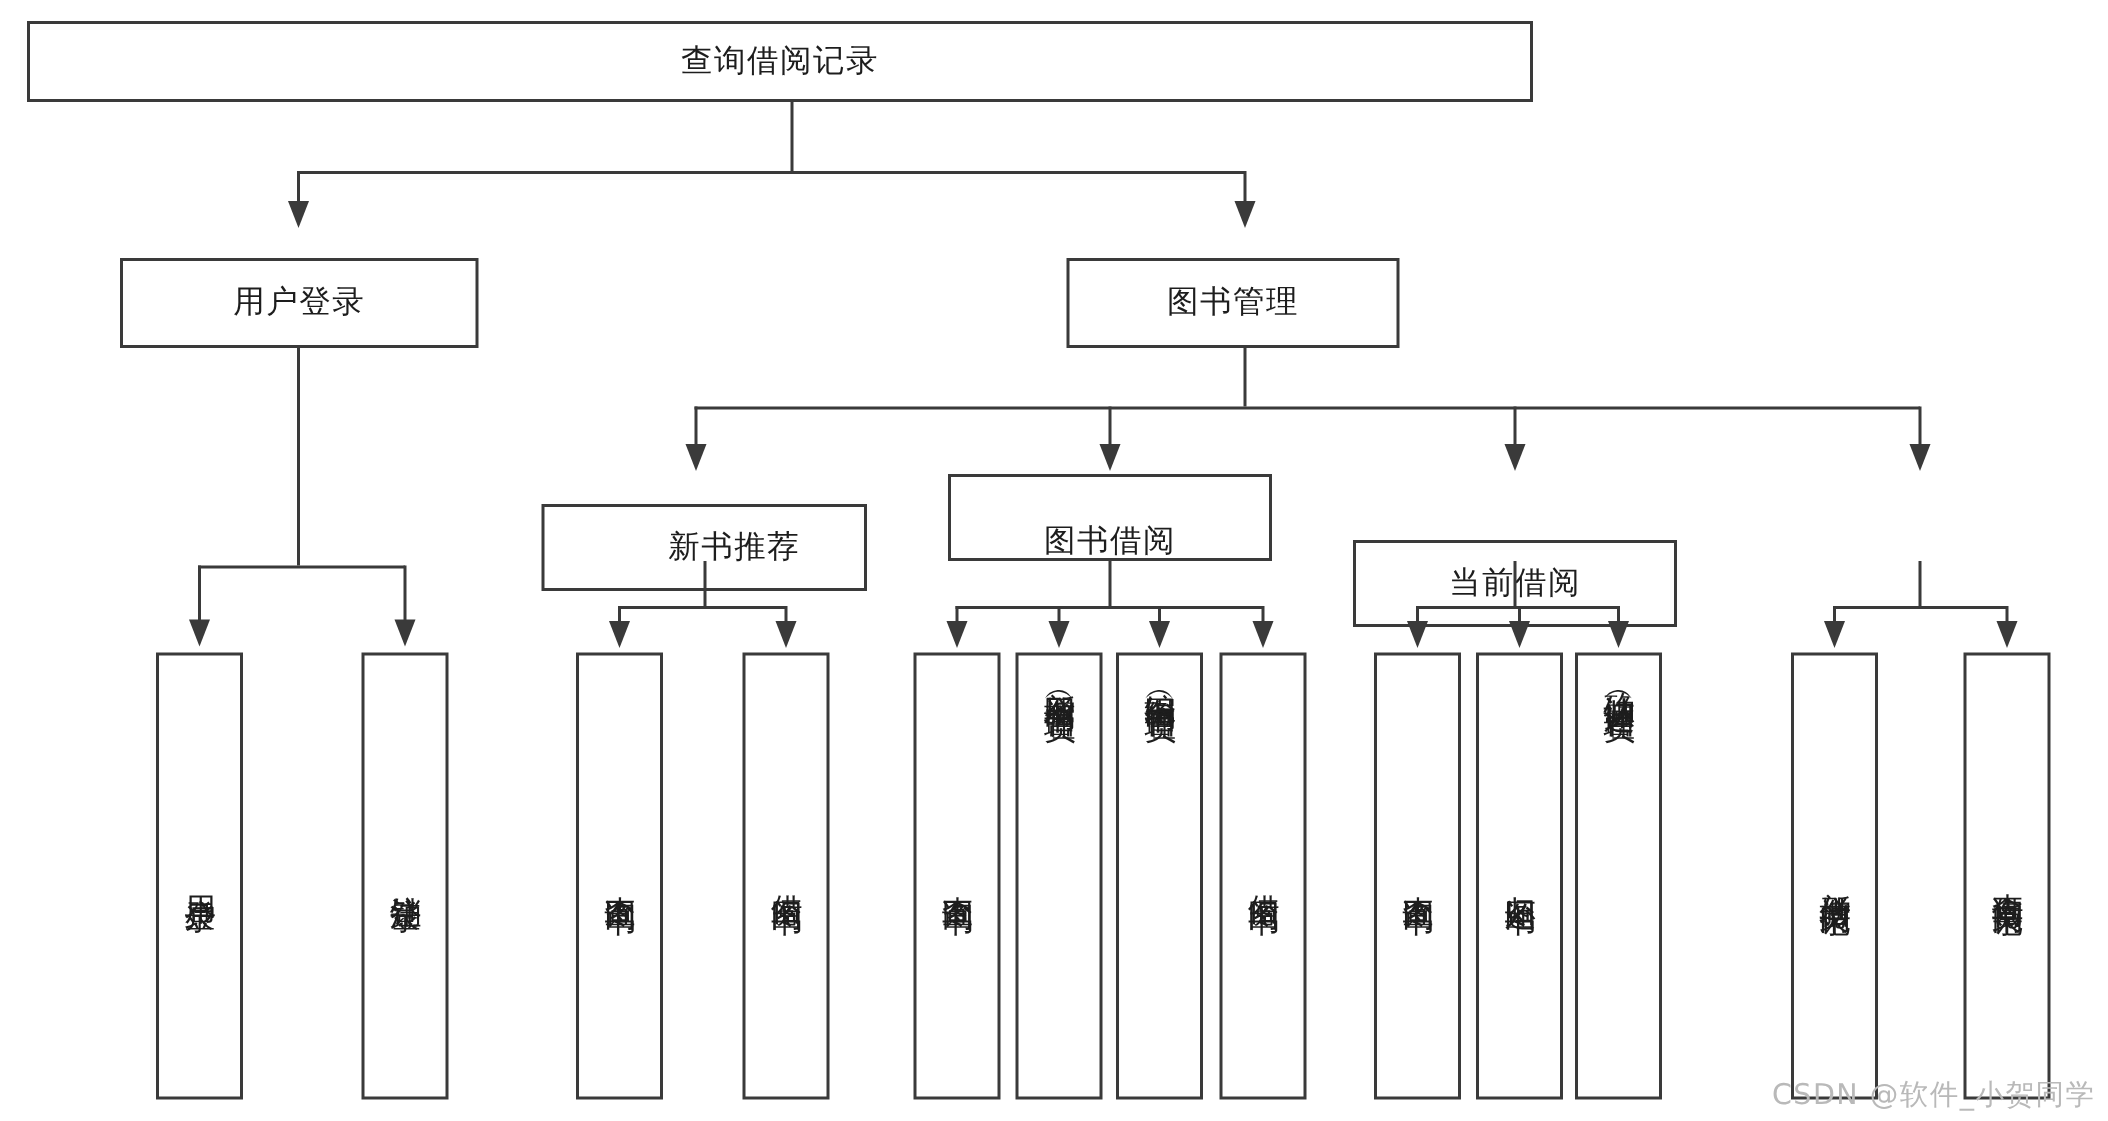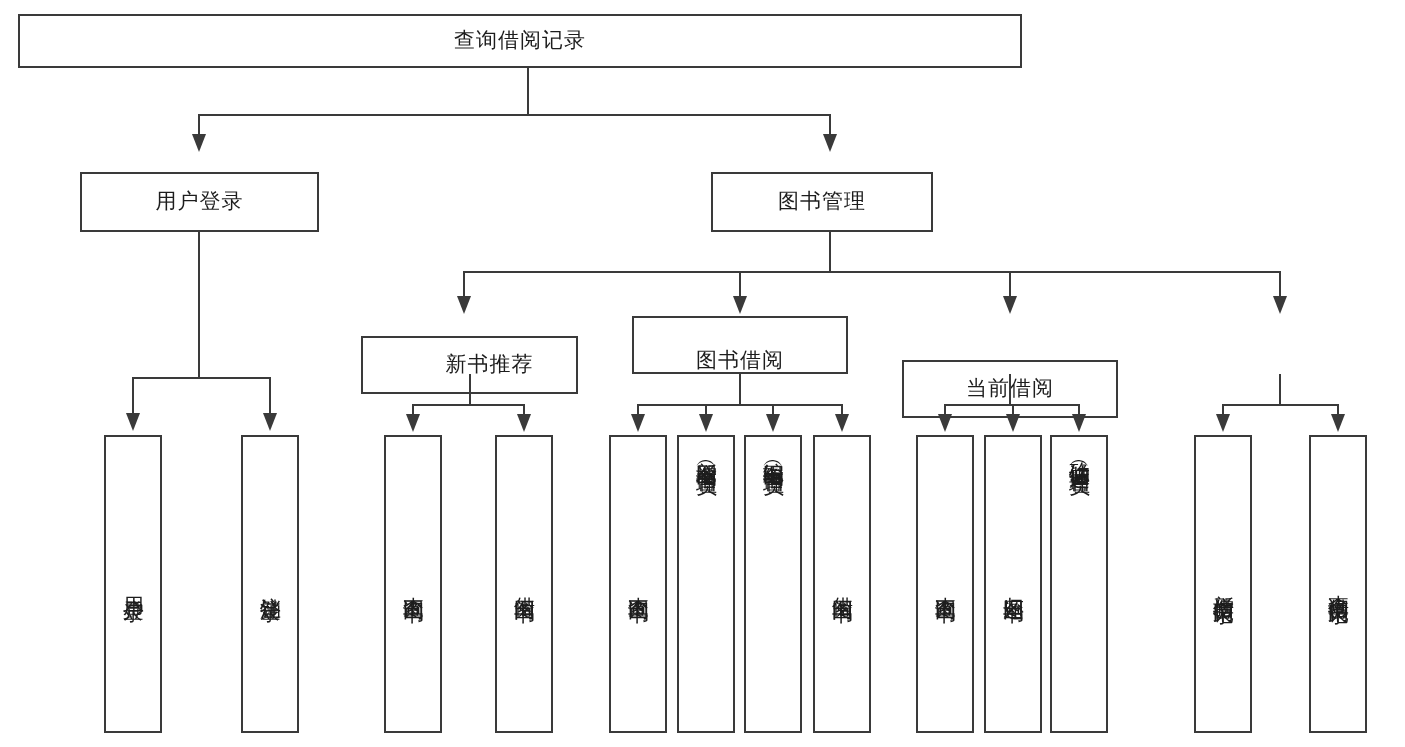--- a/index.html
+++ b/index.html
@@ -204,14 +204,15 @@
     <span class="vlabel">确认归还（管理员）</span>
   </div>
 
   <div class="node v center" style="left:1194px;top:435px;width:58px;height:298px;">
     <span class="vlabel">新增借阅记录</span>
   </div>
   <div class="node v center" style="left:1309px;top:435px;width:58px;height:298px;">
     <span class="vlabel">查询借阅记录</span>
   </div>
 
+  <div id="watermark">CSDN @软件_小贺同学</div>
 
 </div>
 
 </body></html>

